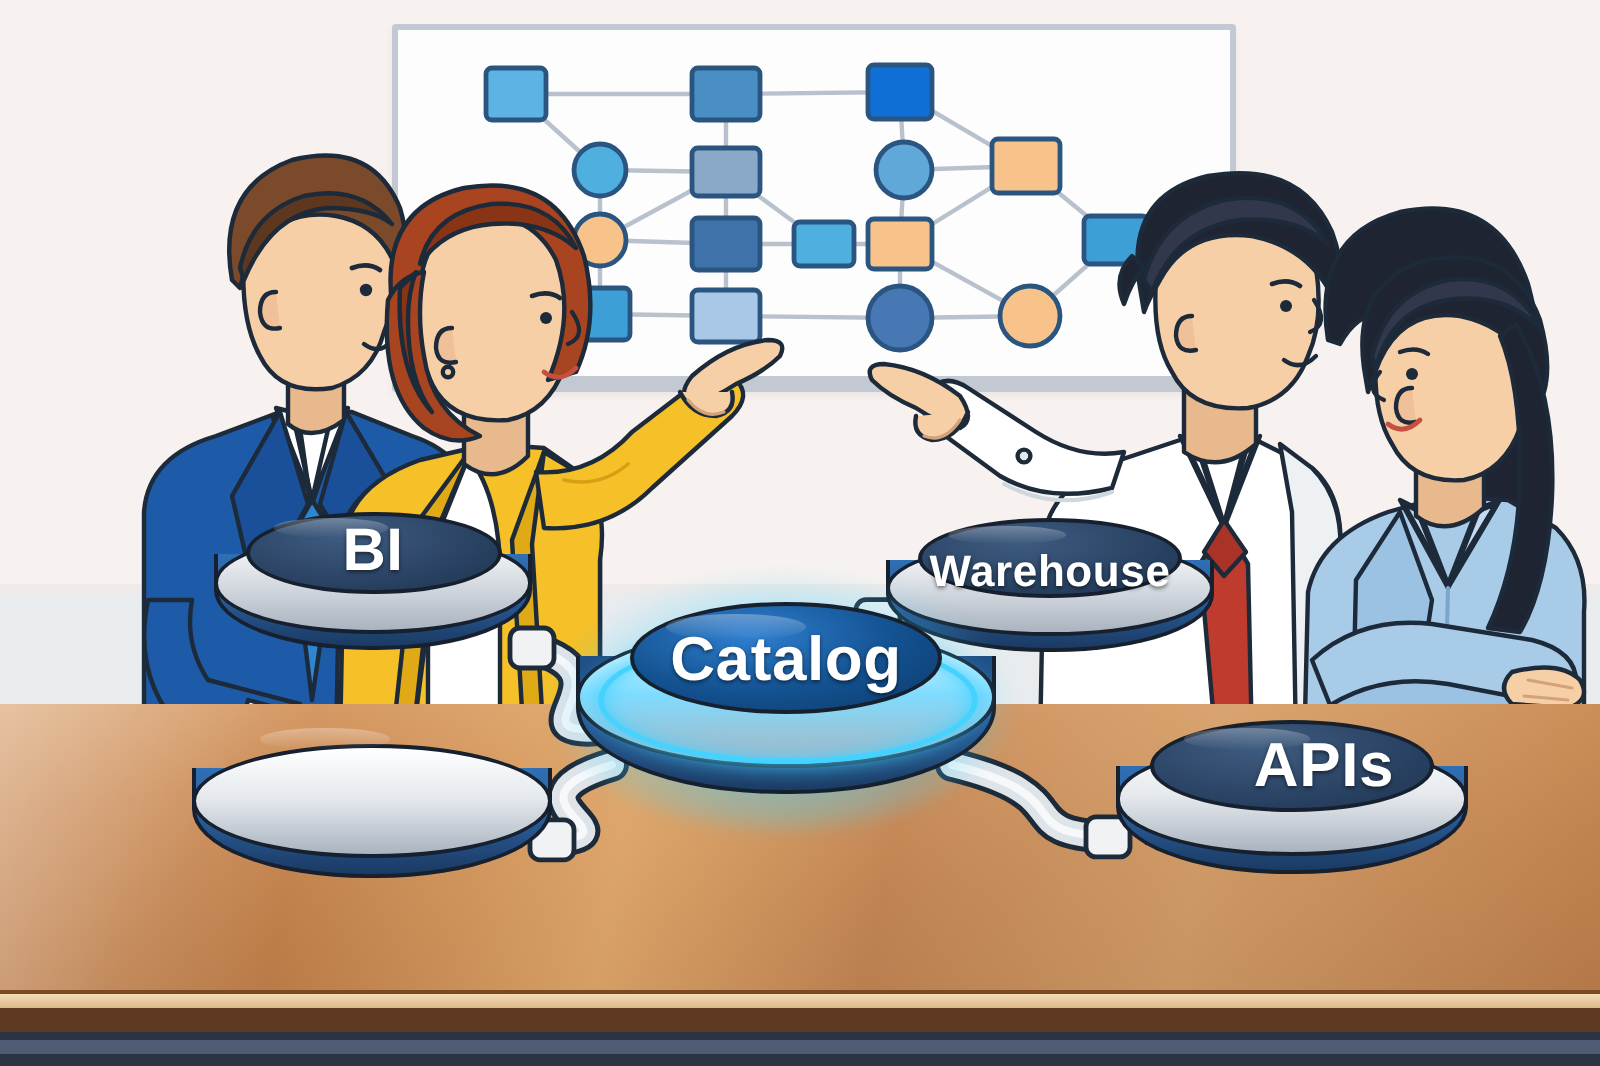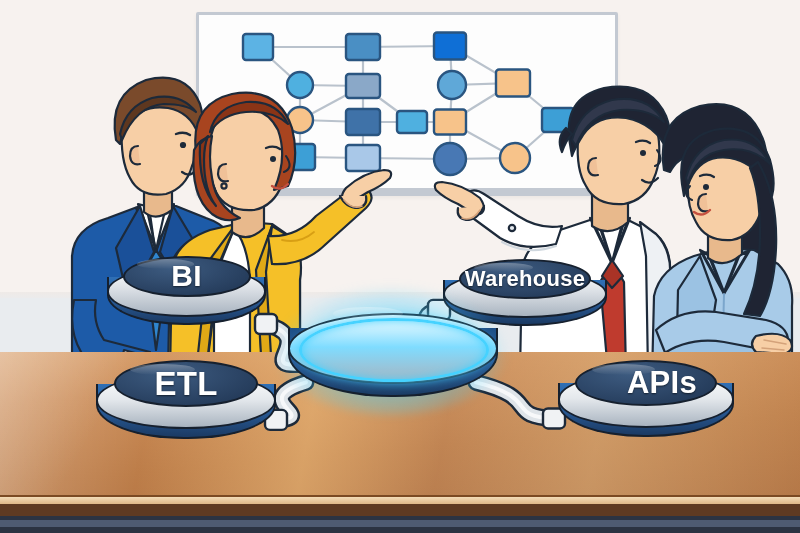--- a/index.html
+++ b/index.html
@@ -316,44 +316,44 @@
         <div style="position: absolute; left: 0px; top: 22.5px; width: 155px; height: 46.5px; border-radius: 0px 0px 77.5px 77.5px / 0px 0px 30px 30px; background: linear-gradient(rgb(47, 111, 181) 0%, rgb(42, 94, 156) 45%, rgb(27, 58, 99) 100%); border-right: 2.5px solid rgb(22, 32, 46); border-bottom: 2.5px solid rgb(22, 32, 46); border-left: 2.5px solid rgb(22, 32, 46); border-image: initial; border-top: none;"></div>
         <div style="position: absolute; left: 0px; top: 12px; width: 155px; height: 46.5px; border-radius: 50%; background: linear-gradient(rgb(255, 255, 255) 0%, rgb(216, 221, 227) 48%, rgb(169, 180, 192) 100%); border: 2.5px solid rgb(22, 32, 46);"></div>
         <div style="position: absolute; left: 15.5px; top: 1.5px; width: 124px; height: 37.5px; border-radius: 50%; background: radial-gradient(at 38% 28%, rgb(61, 91, 128) 0%, rgb(44, 69, 102) 55%, rgb(30, 51, 80) 100%); border: 2.5px solid rgb(22, 32, 46); display: flex; align-items: center; justify-content: center;">
           <span class="dev-label" style="position: static; font-size: 30px; line-height: 1;">BI</span>
         </div>
         <div style="position: absolute; left: 30.38px; top: 5.25px; width: 57.04px; height: 9.75px; border-radius: 50%; background: linear-gradient(rgba(255, 255, 255, 0.3), rgba(255, 255, 255, 0)); pointer-events: none;"></div>
       </div>
       <div class="device" style="left: 443px; top: 258px; width: 160px; height: 72px;">
         <div style="position: absolute; left: 0px; top: 21.6px; width: 160px; height: 44.64px; border-radius: 0px 0px 80px 80px / 0px 0px 28.8px 28.8px; background: linear-gradient(rgb(47, 111, 181) 0%, rgb(42, 94, 156) 45%, rgb(27, 58, 99) 100%); border-right: 2.5px solid rgb(22, 32, 46); border-bottom: 2.5px solid rgb(22, 32, 46); border-left: 2.5px solid rgb(22, 32, 46); border-image: initial; border-top: none;"></div>
         <div style="position: absolute; left: 0px; top: 11.52px; width: 160px; height: 44.64px; border-radius: 50%; background: linear-gradient(rgb(255, 255, 255) 0%, rgb(216, 221, 227) 48%, rgb(169, 180, 192) 100%); border: 2.5px solid rgb(22, 32, 46);"></div>
-        <div style="position: absolute; left: 16px; top: 1.44px; width: 128px; height: 36px; border-radius: 50%; background: radial-gradient(at 38% 28%, rgb(61, 91, 128) 0%, rgb(44, 69, 102) 55%, rgb(30, 51, 80) 100%); border: 2.5px solid rgb(22, 32, 46); display: flex; align-items: center; justify-content: center;">
+        <div style="position: absolute; left: 16px; top: 1.44px; width: 128px; height: 36px; border-radius: 50%; background: radial-gradient(at 38% 28%, rgb(61, 91, 128) 0%, rgb(44, 69, 102) 55%, rgb(30, 51, 80) 100%); border: 2.5px solid rgb(22, 32, 46); display: flex; align-items: flex-end; justify-content: center;">
           <span class="dev-label" style="position: static; font-size: 22px; line-height: 1;">Warehouse</span>
         </div>
         <div style="position: absolute; left: 31.36px; top: 5.04px; width: 58.88px; height: 9.36px; border-radius: 50%; background: linear-gradient(rgba(255, 255, 255, 0.3), rgba(255, 255, 255, 0)); pointer-events: none;"></div>
       </div>
       <div class="device" style="left: 96px; top: 358px; width: 176px; height: 86px;">
         <div style="position: absolute; left: 0px; top: 25.8px; width: 176px; height: 53.32px; border-radius: 0px 0px 88px 88px / 0px 0px 34.4px 34.4px; background: linear-gradient(rgb(47, 111, 181) 0%, rgb(42, 94, 156) 45%, rgb(27, 58, 99) 100%); border-right: 2.5px solid rgb(22, 32, 46); border-bottom: 2.5px solid rgb(22, 32, 46); border-left: 2.5px solid rgb(22, 32, 46); border-image: initial; border-top: none;"></div>
         <div style="position: absolute; left: 0px; top: 13.76px; width: 176px; height: 53.32px; border-radius: 50%; background: linear-gradient(rgb(255, 255, 255) 0%, rgb(228, 232, 236) 48%, rgb(169, 180, 192) 100%); border: 2.5px solid rgb(22, 32, 46);"></div>
-        <div style="position: absolute; left: 17.6px; top: 1.72px; width: 140.8px; height: 43px; border-radius: 50%; background: radial-gradient(at 38% 28%, rgb(61, 91, 128) 0%, rgb(44, 69, 102) 55%, rgb(30, 51, 80) 100%); border: 2.5px solid rgb(22, 32, 46); display: flex; align-items: center; justify-content: center;">
-          <span class="dev-label" style="position: static; font-size: 33px; line-height: 1;">ETL</span>
-        </div>
         <div style="position: absolute; left: 34.496px; top: 6.02px; width: 64.768px; height: 11.18px; border-radius: 50%; background: linear-gradient(rgba(255, 255, 255, 0.3), rgba(255, 255, 255, 0)); pointer-events: none;"></div>
       </div>
       <div class="device" style="left: 558px; top: 358px; width: 172px; height: 84px;">
         <div style="position: absolute; left: 0px; top: 25.2px; width: 172px; height: 52.08px; border-radius: 0px 0px 86px 86px / 0px 0px 33.6px 33.6px; background: linear-gradient(rgb(47, 111, 181) 0%, rgb(42, 94, 156) 45%, rgb(27, 58, 99) 100%); border-right: 2.5px solid rgb(22, 32, 46); border-bottom: 2.5px solid rgb(22, 32, 46); border-left: 2.5px solid rgb(22, 32, 46); border-image: initial; border-top: none;"></div>
         <div style="position: absolute; left: 0px; top: 13.44px; width: 172px; height: 52.08px; border-radius: 50%; background: linear-gradient(rgb(255, 255, 255) 0%, rgb(228, 232, 236) 48%, rgb(169, 180, 192) 100%); border: 2.5px solid rgb(22, 32, 46);"></div>
         <div style="position: absolute; left: 17.2px; top: 1.68px; width: 137.6px; height: 42px; border-radius: 50%; background: radial-gradient(at 38% 28%, rgb(61, 91, 128) 0%, rgb(44, 69, 102) 55%, rgb(30, 51, 80) 100%); border: 2.5px solid rgb(22, 32, 46); display: flex; align-items: center; justify-content: center;">
           <span class="dev-label" style="position: static; font-size: 31px; line-height: 1; padding-left: 32px;">APIs</span>
         </div>
         <div style="position: absolute; left: 33.712px; top: 5.88px; width: 63.296px; height: 10.92px; border-radius: 50%; background: linear-gradient(rgba(255, 255, 255, 0.3), rgba(255, 255, 255, 0)); pointer-events: none;"></div>
       </div>
       <div class="device" style="left: 288px; top: 296px; width: 206px; height: 108px;">
         <div style="position: absolute; left: -14.42px; top: -10.8px; width: 234.84px; height: 129.6px; border-radius: 50%; background: radial-gradient(at 50% 55%, rgba(70, 210, 255, 0.8) 0%, rgba(70, 210, 255, 0.4) 42%, rgba(70, 210, 255, 0) 72%); filter: blur(4px);"></div>
         <div style="position: absolute; left: 0px; top: 32.4px; width: 206px; height: 66.96px; border-radius: 0px 0px 103px 103px / 0px 0px 43.2px 43.2px; background: linear-gradient(rgb(31, 79, 134) 0%, rgb(42, 94, 156) 45%, rgb(27, 58, 99) 100%); border-right: 2.5px solid rgb(22, 32, 46); border-bottom: 2.5px solid rgb(22, 32, 46); border-left: 2.5px solid rgb(22, 32, 46); border-image: initial; border-top: none;"></div>
         <div style="position: absolute; left: 26.78px; top: 54px; width: 152.44px; height: 9.72px; border-radius: 5.4px; background: linear-gradient(90deg, rgb(159, 232, 255), rgb(70, 210, 255), rgb(159, 232, 255)); box-shadow: rgb(70, 210, 255) 0px 0px 9px;"></div>
         <div style="position: absolute; left: 0px; top: 17.28px; width: 206px; height: 66.96px; border-radius: 50%; background: linear-gradient(rgb(255, 255, 255) 0%, rgb(127, 220, 255) 48%, rgb(169, 180, 192) 100%); border: 2.5px solid rgb(22, 32, 46);"></div>
         <div style="position: absolute; left: 11.33px; top: 21.6px; width: 183.34px; height: 58.32px; border-radius: 50%; border: 3px solid rgb(70, 210, 255); box-shadow: rgb(70, 210, 255) 0px 0px 12px, rgb(70, 210, 255) 0px 0px 10px inset;"></div>
+        <div style="position: absolute; left: 26.78px; top: 5.4px; width: 152.44px; height: 51.84px; border-radius: 50%; background: radial-gradient(at 38% 28%, rgb(47, 127, 208) 0%, rgb(19, 81, 143) 55%, rgb(12, 58, 107) 100%); border: 2.5px solid rgb(22, 32, 46); display: flex; align-items: center; justify-content: center;">
+          <span class="dev-label" style="position: static; font-size: 31px; line-height: 1;">Catalog</span>
+        </div>
         <div style="position: absolute; left: 45.0728px; top: 10.584px; width: 70.1224px; height: 13.4784px; border-radius: 50%; background: linear-gradient(rgba(255, 255, 255, 0.3), rgba(255, 255, 255, 0)); pointer-events: none;"></div>
       </div>
     </div>
 
 </div>
 
 </body></html>

